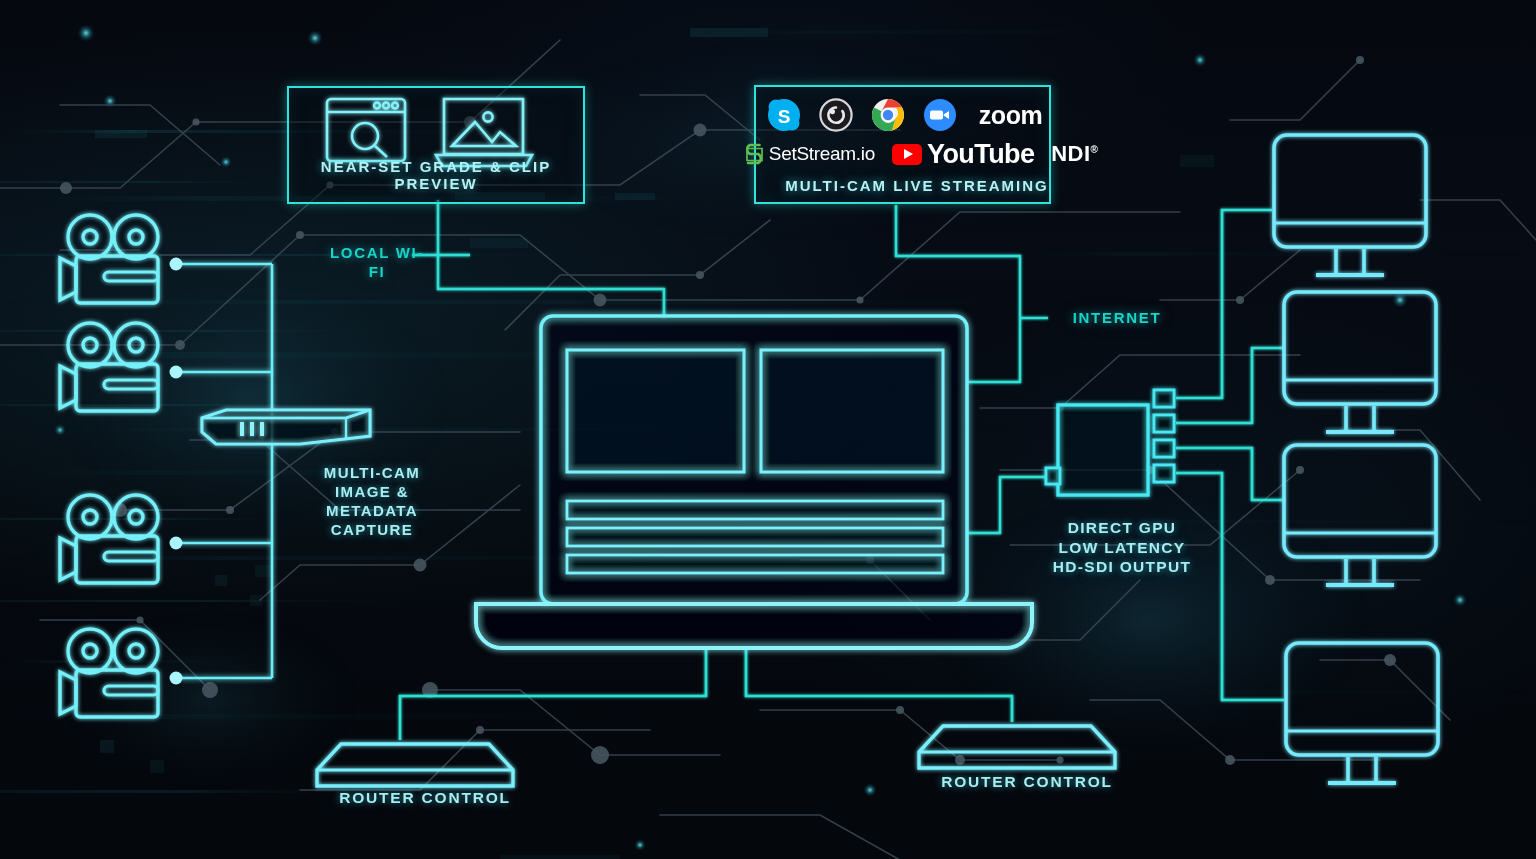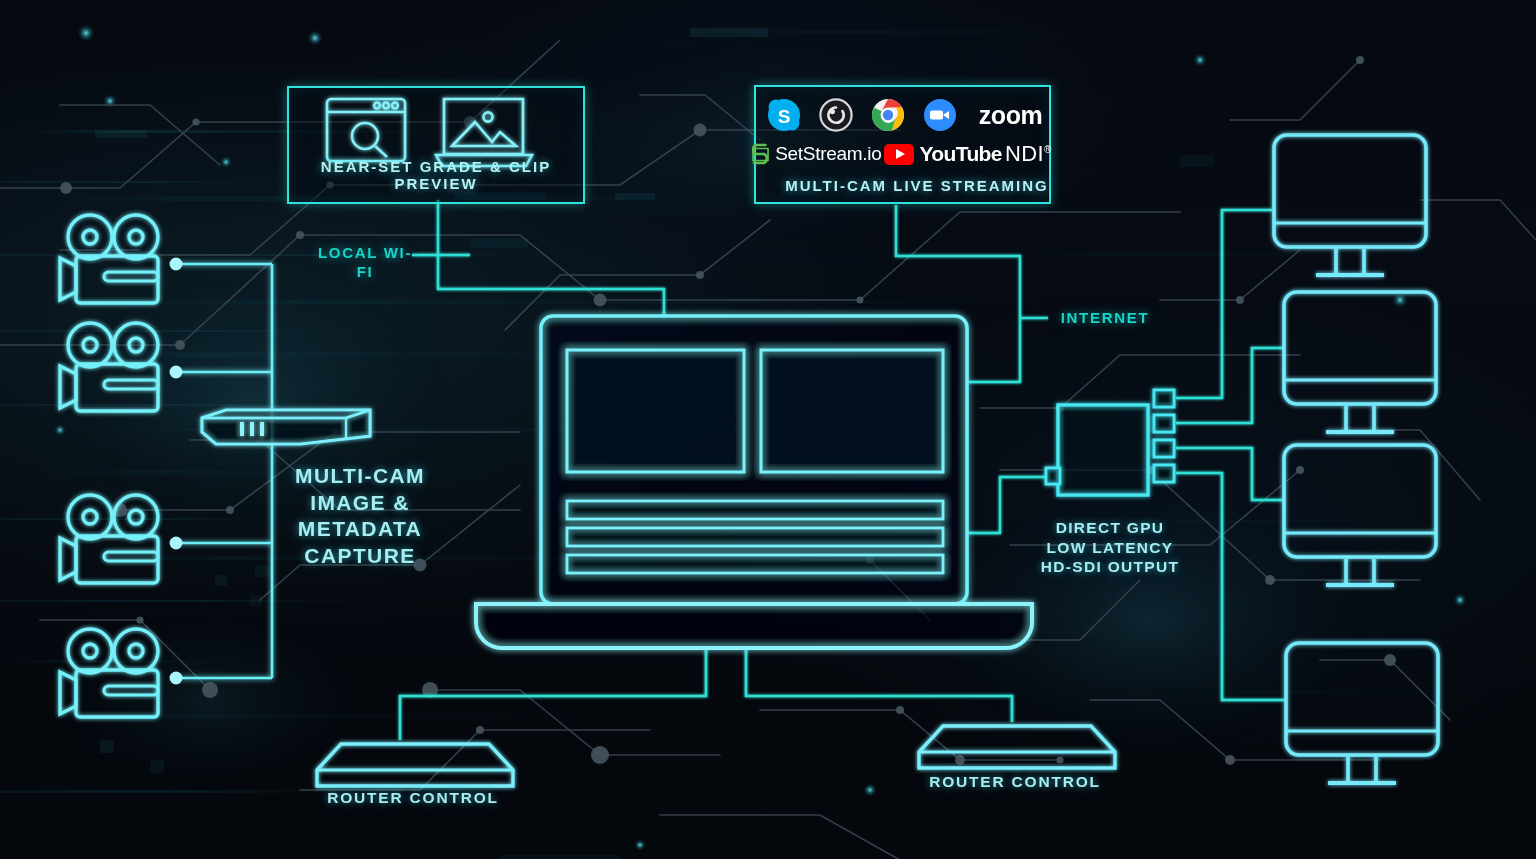--- a/index.html
+++ b/index.html
@@ -22,21 +22,21 @@
   #stage svg.layer {
     position: absolute; left: 0; top: 0;
     width: 1536px; height: 859px;
     overflow: visible;
   }
   #bg-streaks { z-index: 1; }
   #bg-circuit { z-index: 2; }
   #wires     { z-index: 3; }
   #devices   { z-index: 4; }
   .panels    { z-index: 5; }
-  .labels    { z-index: 6; }
+  .labels    { z-index: 6; margin-left: 12px; }
 
   
   .dlabel {
     position: absolute;
     color: #a7eef2;
     font-family: "Liberation Sans", sans-serif;
     font-weight: 700;
     letter-spacing: 1.7px;
     text-transform: uppercase;
     text-align: center;
@@ -107,27 +107,27 @@
   .yt-tri {
     width: 0; height: 0;
     border-left: 9px solid #fff;
     border-top: 5.5px solid transparent;
     border-bottom: 5.5px solid transparent;
     margin-left: 2px;
   }
   .yt-word {
     color: #ffffff;
     font-weight: 700;
-    font-size: 21px;
+    font-size: 27px;
     letter-spacing: -0.6px;
     margin-left: 5px;
   }
   .ndi-word {
     color: #ffffff;
-    font-weight: 400;
+    font-weight: 700;
     font-size: 22px;
     letter-spacing: 0.4px;
   }
   .ndi-word sup { font-size: 10px; vertical-align: super; }
 </style>
 </head>
 <body>
 
 <div id="stage">
 
@@ -499,21 +499,21 @@
       <span class="logo-chip">
         <svg width="34" height="34" viewBox="0 0 34 34">
           <circle cx="17" cy="17" r="16" fill="#2d8cff"></circle>
           <path d="M9 12.5 h9 a2 2 0 0 1 2 2 v5 a2 2 0 0 1 -2 2 h-9 a2 2 0 0 1 -2 -2 v-5 a2 2 0 0 1 2 -2 Z" fill="#fff"></path>
           <path d="M20.6 16.6 L26 13 v8 l-5.4 -3.6 Z" fill="#fff"></path>
         </svg>
         <span class="zoom-word">zoom</span>
       </span>
     </div>
 
-    <div class="logo-row" style="left:8px; top:52px; width:273px; height:30px; gap:3px;">
+    <div class="logo-row" style="left:28px; top:52px; width:273px; height:30px; gap:17px;">
 
       <span class="logo-chip">
         <svg width="23" height="25" viewBox="0 0 23 25">
           <path d="M16.5 3 L7 3 A5 5 0 0 0 7 12 L15 12 A5 5 0 0 1 15 21 L5 21" fill="none" stroke="#5dbf4d" stroke-width="2.6" stroke-linecap="round"></path>
           <path d="M4 6.5 L4 18.5 L19 18.5 L19 6.5 Z" fill="none" stroke="#5dbf4d" stroke-width="1.7"></path>
         </svg>
         <span class="setstream-word">SetStream.io</span>
       </span>
 
       <span class="logo-chip">
@@ -528,21 +528,21 @@
       </span>
     </div>
 
     <div class="panel-caption" style="bottom:8px;margin-left:29px;">MULTI-CAM LIVE STREAMING</div>
   </div>
 
   <div class="dlabel teal labels" style="left:310px; top:243px; width:110px; font-size:15px;">LOCAL WI-FI</div>
 
   <div class="dlabel teal labels" style="left:1050px; top:308px; width:110px; font-size:15px; text-align:center;">INTERNET</div>
 
-  <div class="dlabel labels" style="left:293px; top:463px; width:134px; font-size:21px; letter-spacing:1.4px;">MULTI-CAM
+  <div class="dlabel labels" style="left:293px; top:463px; width:134px; font-size:15px; letter-spacing:1.4px;">MULTI-CAM
 IMAGE &amp;
 METADATA
 CAPTURE</div>
 
   <div class="dlabel labels" style="left:1026px; top:518px; width:168px; font-size:15.5px; letter-spacing:1.3px;text-align:center;">DIRECT GPU
 LOW LATENCY
 HD-SDI OUTPUT</div>
 
 
   <div class="dlabel labels" style="left:310px; top:788px; width:206px; font-size:15.5px; letter-spacing:1.8px;">ROUTER CONTROL</div>

